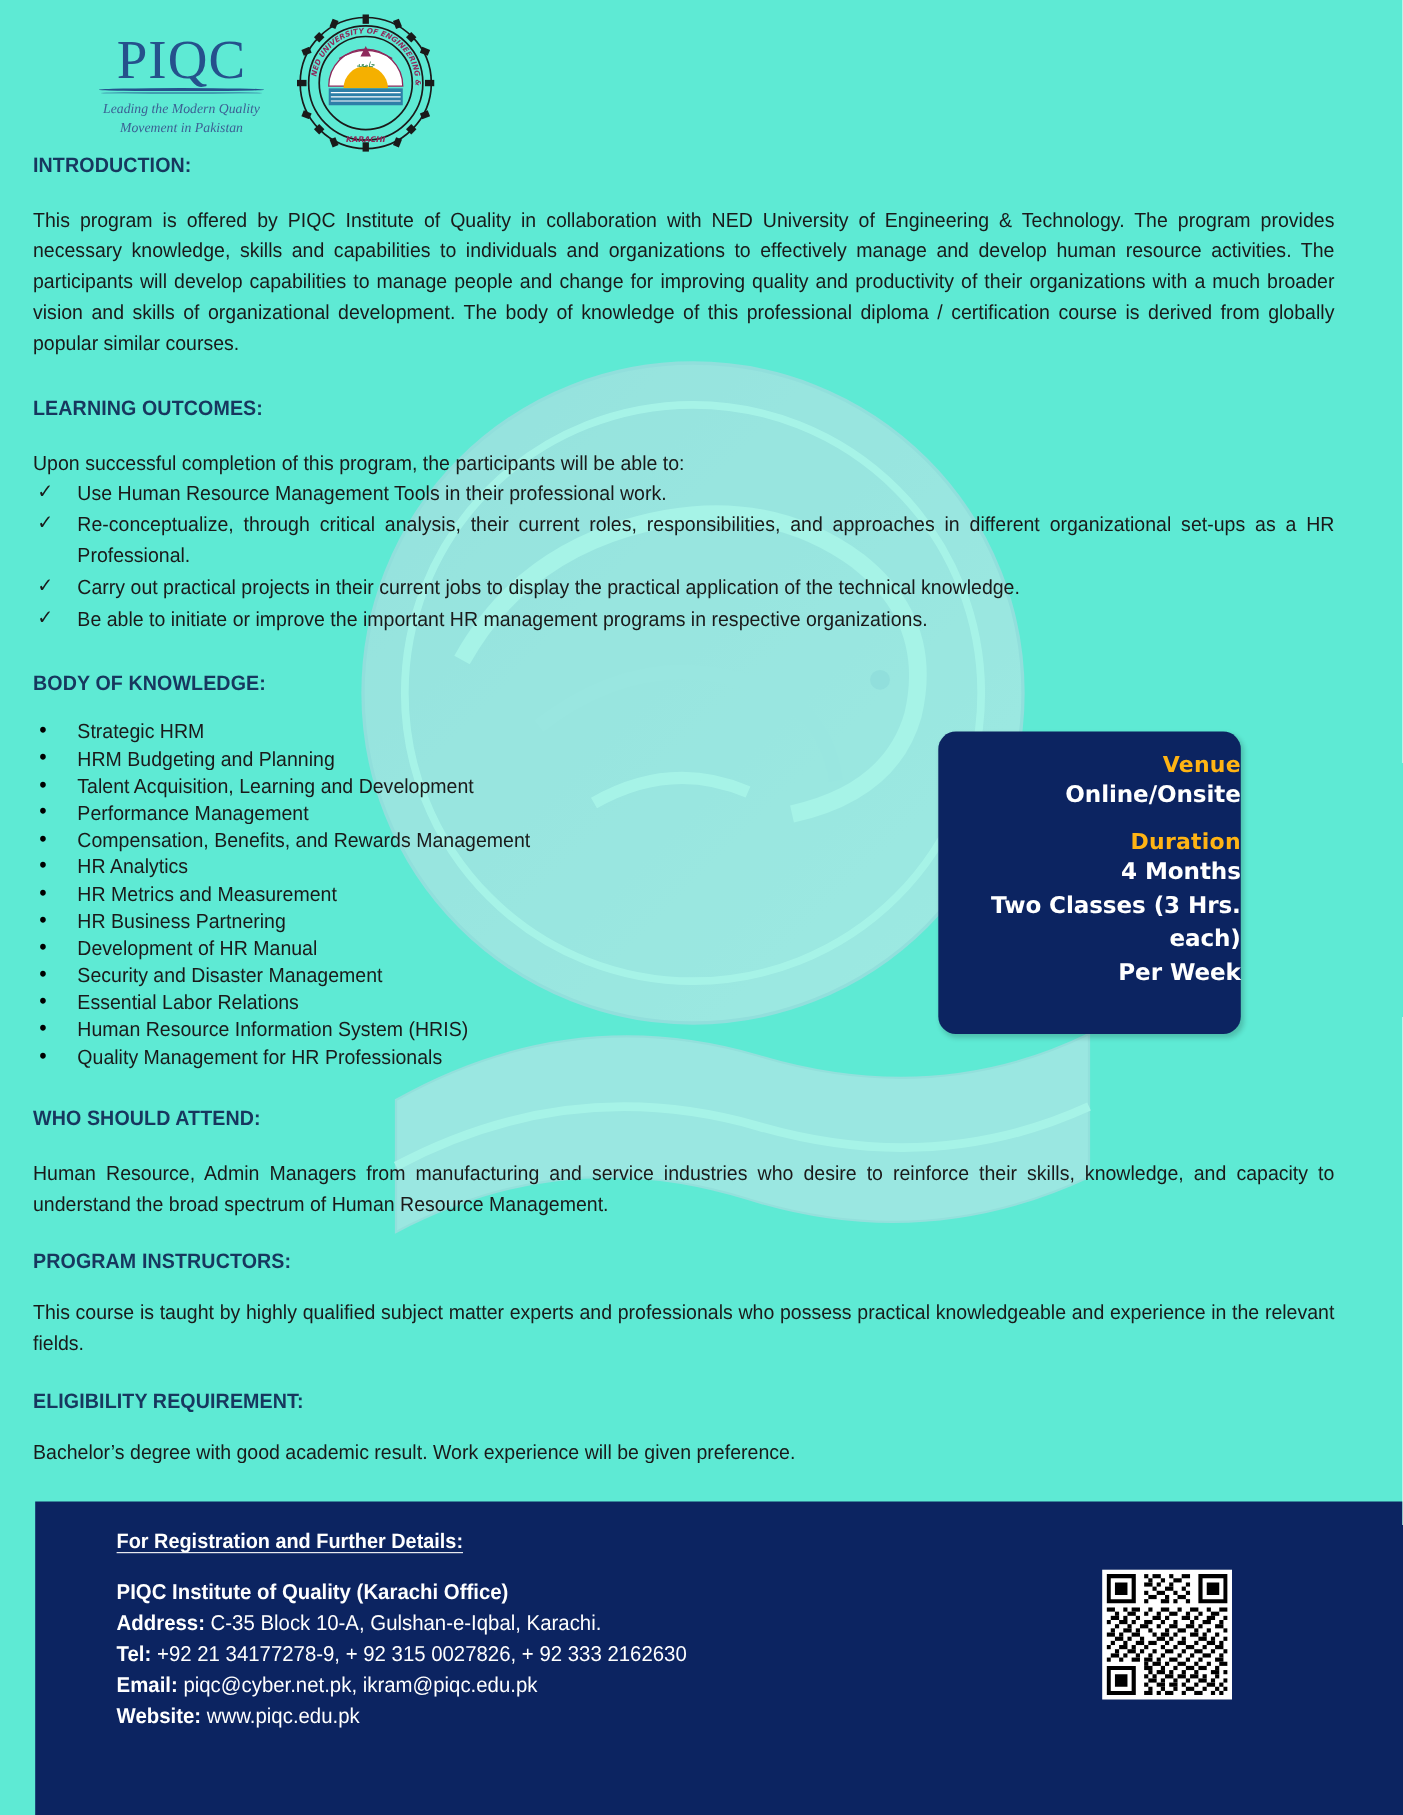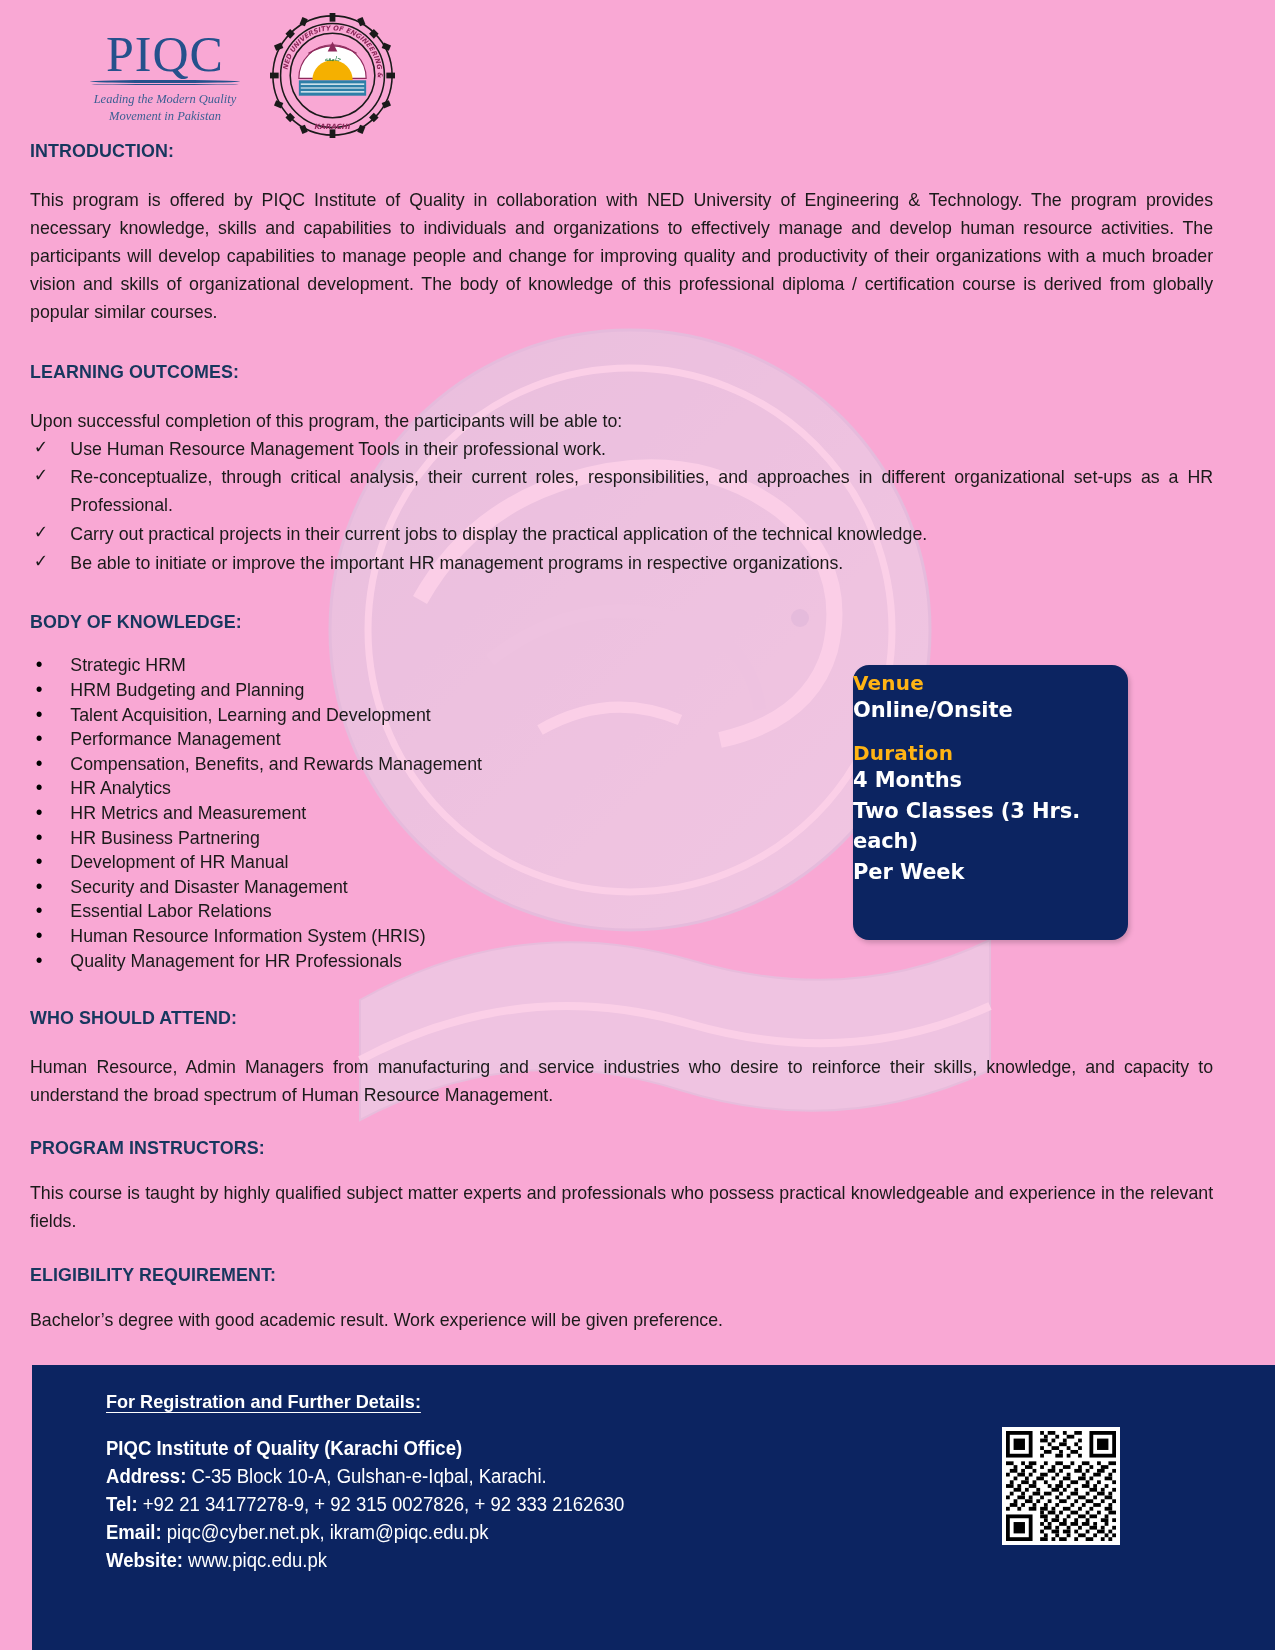--- a/index.html
+++ b/index.html
@@ -7,21 +7,21 @@
     width: 1275px;
     height: 1650px;
     background: #ffffff;
     font-family: "Liberation Sans", sans-serif;
     overflow: hidden;
   }
   .page {
     position: relative;
     width: 1275px;
     height: 1650px;
-    background: #f9a8d4;
+    background: #5eead4;
     overflow: hidden;
   }
 
   
   .watermark {
     position: absolute;
     left: 300px;
     top: 300px;
     width: 700px;
     height: 900px;
@@ -175,22 +175,22 @@
   
   .infobox {
     position: absolute;
     left: 853px;
     top: 665px;
     width: 275px;
     height: 275px;
     background: #0c2461;
     border-radius: 16px;
     z-index: 5;
-    padding-top: 6px;
-    text-align: left;
+    padding-top: 18px;
+    text-align: right;
     box-shadow: 2px 3px 5px rgba(0,0,0,0.18);
   }
   .ib-head {
     font-family: "DejaVu Sans", sans-serif;
     font-weight: bold;
     font-size: 20px;
     color: #ffb414;
     letter-spacing: 0.2px;
   }
   .ib-line {

